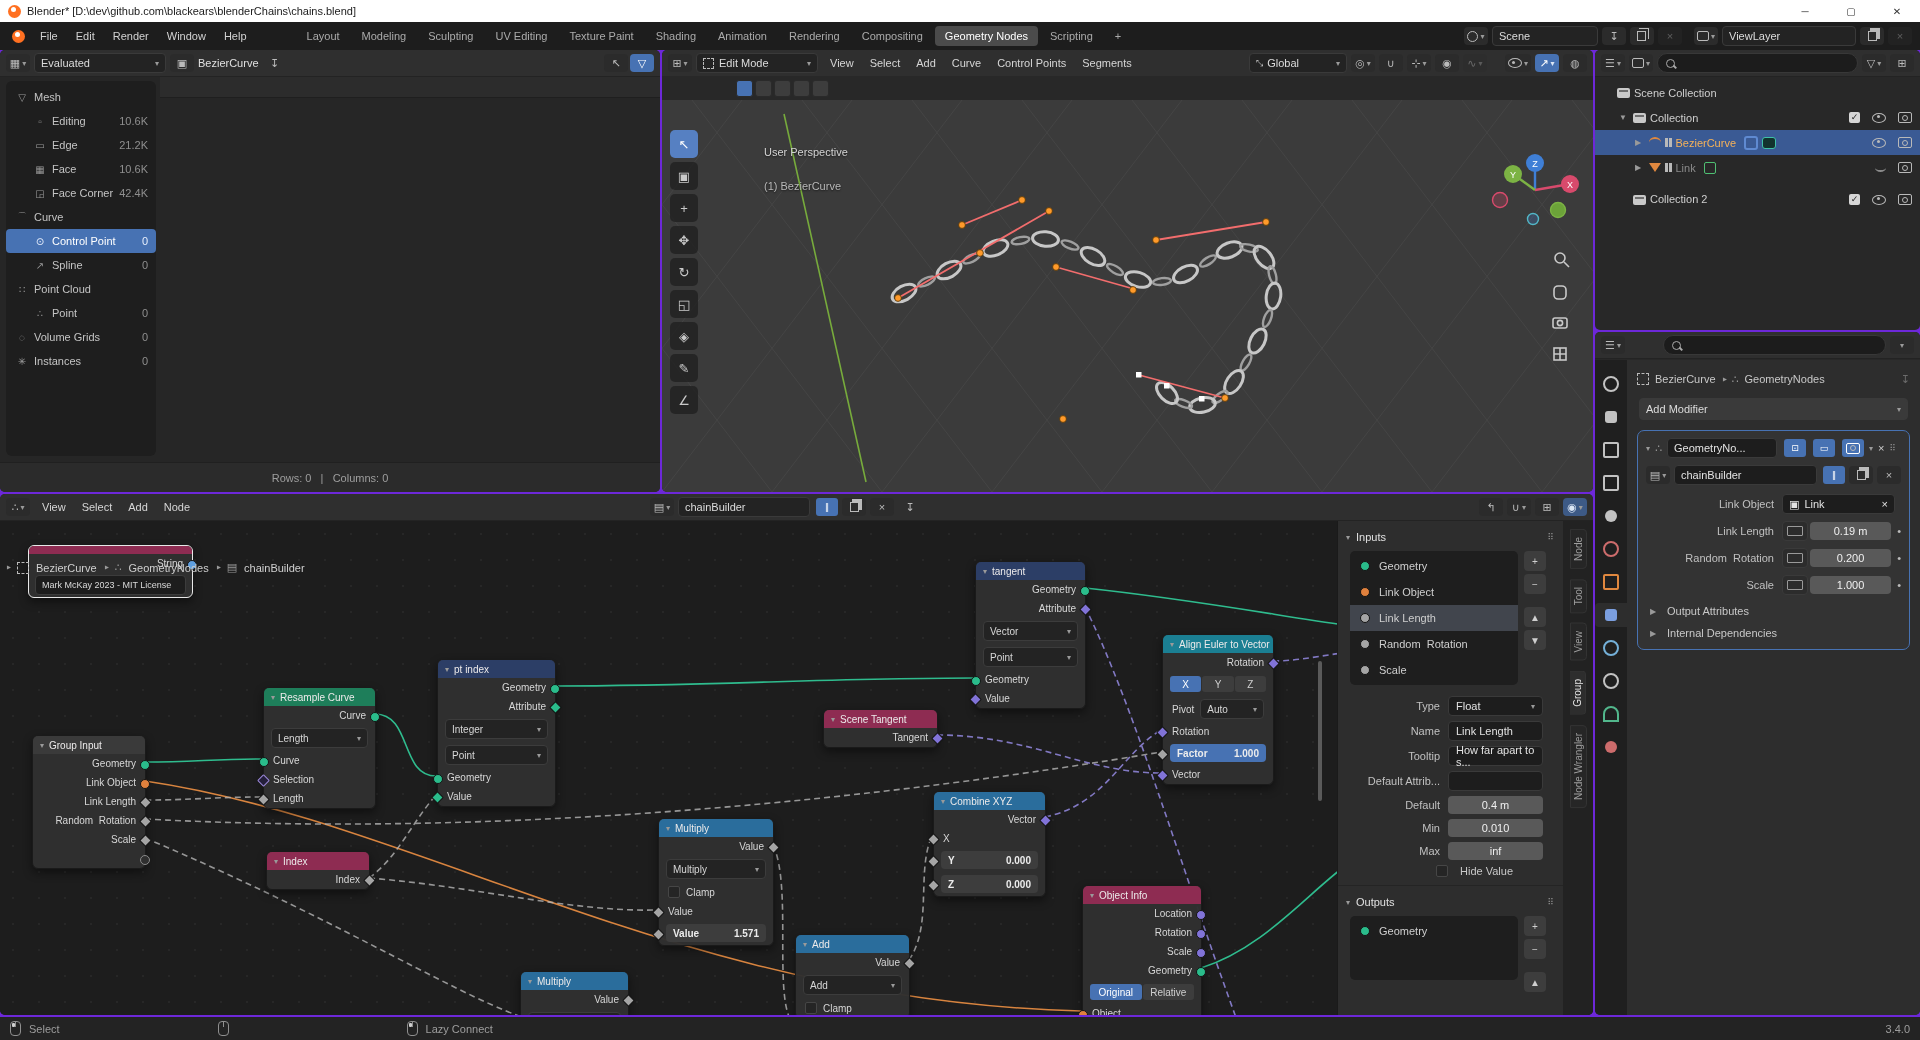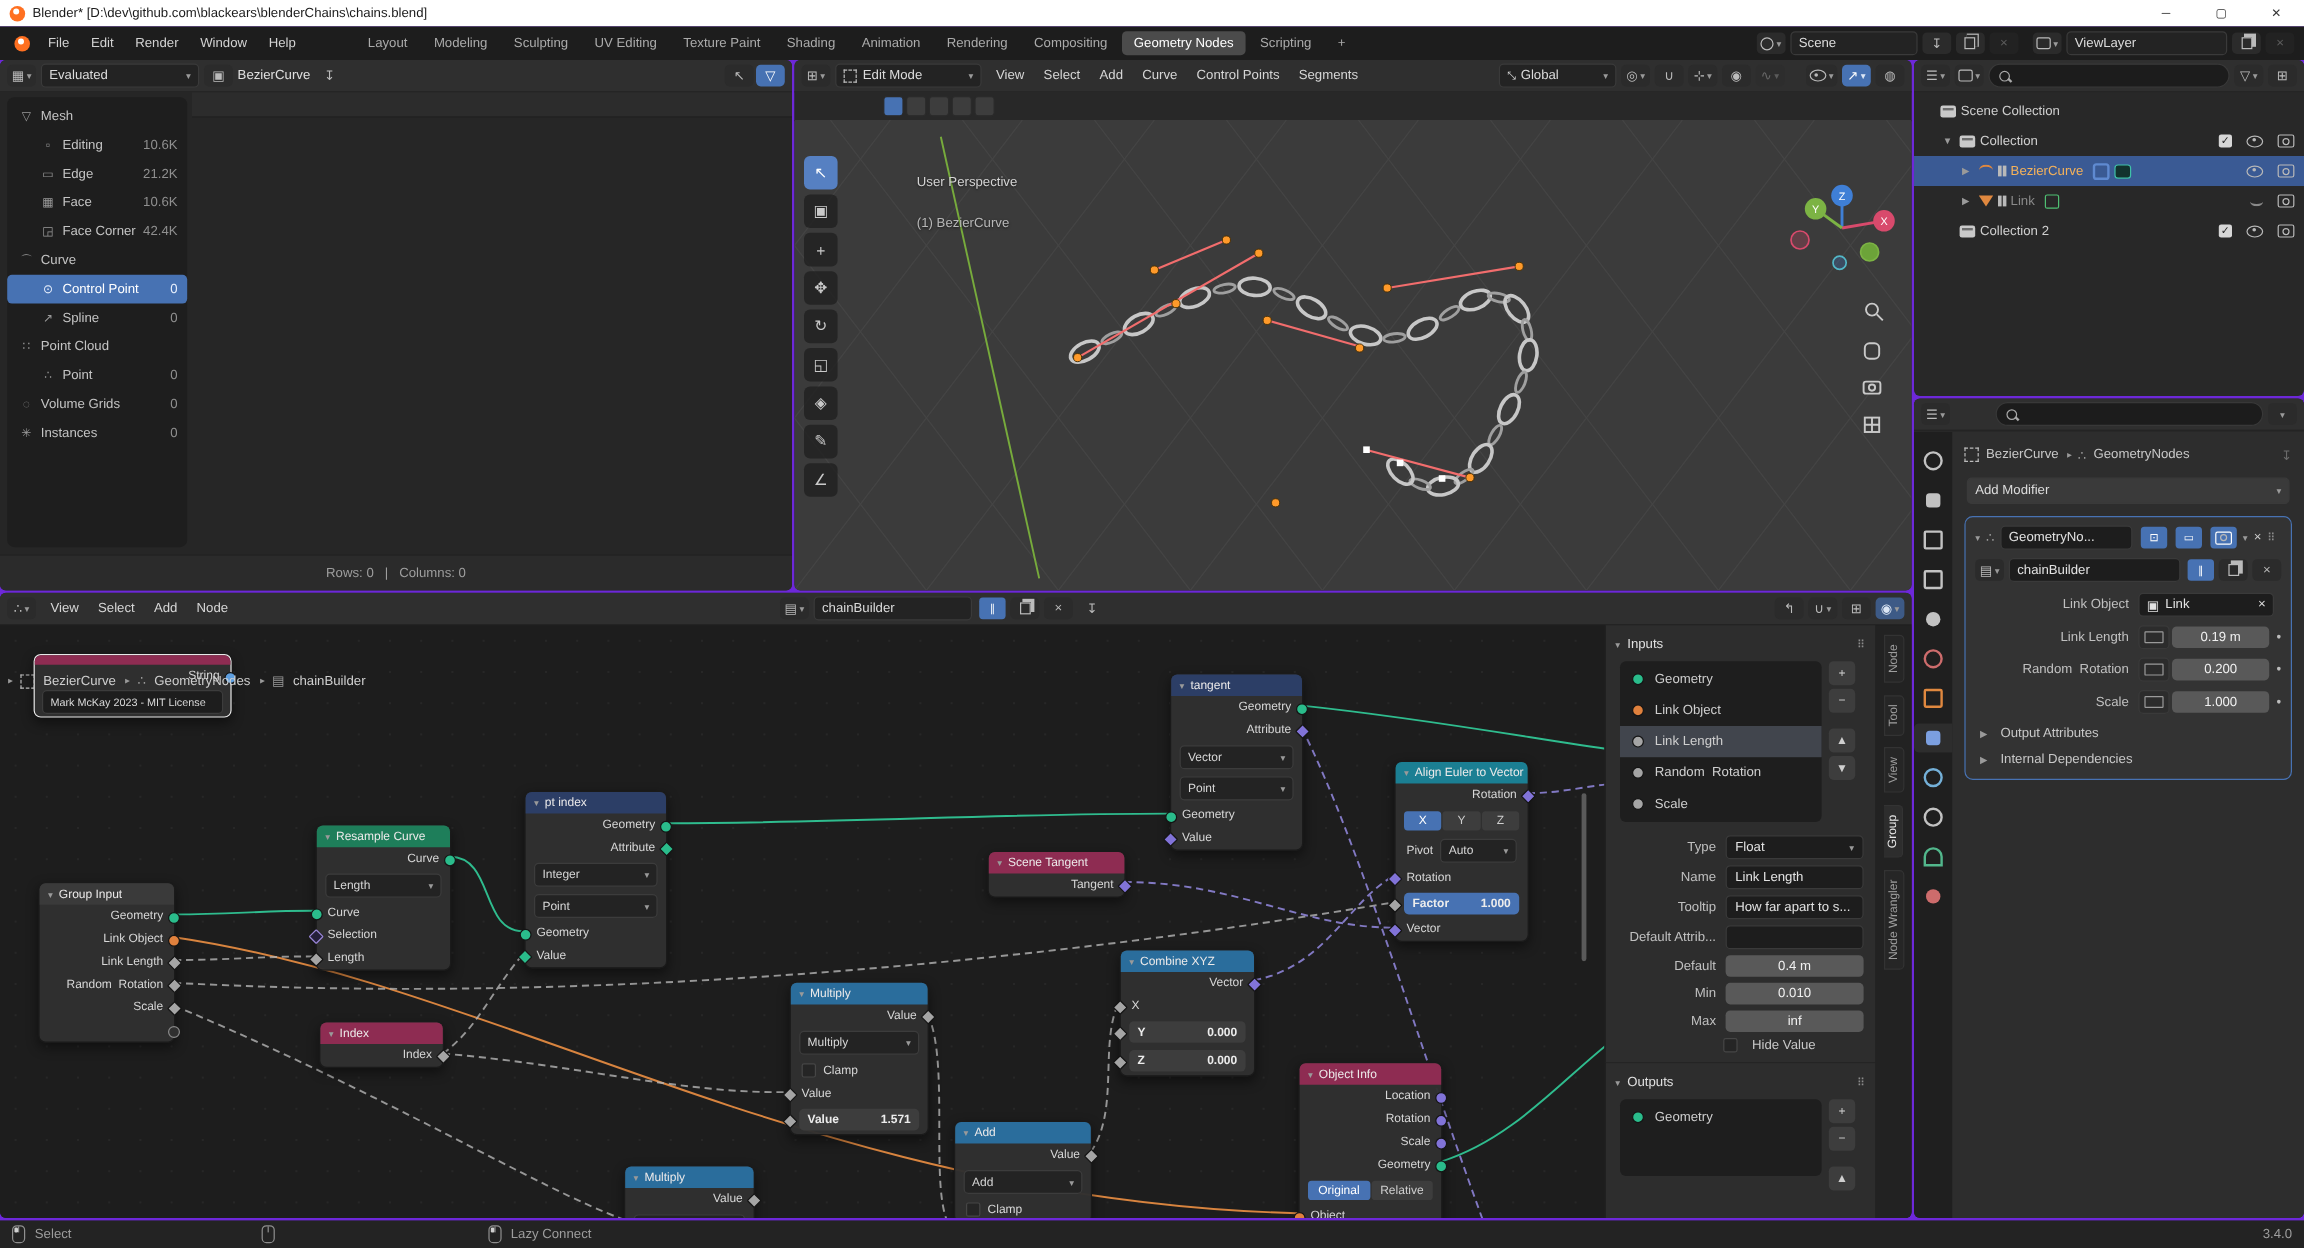--- a/index.html
+++ b/index.html
@@ -113,21 +113,21 @@
   .ntxt{margin:3px 6px;height:18px;background:#1d1d1d;border:1px solid #3c3c3c;border-radius:4px;display:flex;align-items:center;padding:0 6px;font-size:9px;color:#d9d9d9;white-space:pre;overflow:hidden;}
   
   #ne-side{position:absolute;top:27px;right:30px;width:226px;bottom:0;background:#2d2d2d;border-left:1px solid #1a1a1a;z-index:5;padding:6px 8px;box-sizing:border-box;}
   .sec-h{display:flex;align-items:center;gap:6px;color:#e0e0e0;height:20px;}
   .iolist{background:#1e1e1e;border-radius:5px;margin:4px 0 6px 4px;width:168px;padding:2px 0;display:inline-block;vertical-align:top;}
   .iorow{height:26px;display:flex;align-items:center;gap:9px;padding:0 10px;color:#cfcfcf;}
   .iorow.sel{background:#41454d;}
   .iodot{width:8px;height:8px;border-radius:50%;border:1px solid #141414;flex:none;}
   .listbtns{display:inline-flex;flex-direction:column;gap:3px;margin-left:6px;vertical-align:top;padding-top:4px;}
   .lb{width:22px;height:20px;background:#3d3d3d;border-radius:4px;color:#cfcfcf;display:flex;align-items:center;justify-content:center;font-size:10px;}
-  .sp-row{display:flex;align-items:center;margin:5px 2px;}
+  .sp-row{display:flex;align-items:center;margin:5px 12px;}
   .sp-label{width:82px;text-align:right;padding-right:8px;color:#c0c0c0;flex:none;white-space:pre;}
   .sp-field{flex:1;height:18px;background:#1d1d1d;border:1px solid #3a3a3a;border-radius:4px;display:flex;align-items:center;padding:0 7px;color:#e2e2e2;}
   .sp-slider{flex:1;height:18px;background:#595959;border-radius:4px;display:flex;align-items:center;justify-content:center;color:#f0f0f0;}
   #ne-tabs{position:absolute;top:27px;right:0;width:30px;bottom:0;background:#222222;display:flex;flex-direction:column;gap:10px;padding-top:8px;align-items:center;z-index:6;}
   .vtab{writing-mode:vertical-rl;transform:rotate(180deg);background:#262626;border:1px solid #333;border-radius:4px 0 0 4px;padding:7px 2px;color:#9e9e9e;font-size:10px;}
   .vtab.active{background:#2d2d2d;color:#e8e8e8;border-right:none;}
   
   #statusbar{left:0;top:1017px;width:1920px;height:23px;background:#232323;display:flex;align-items:center;color:#9d9d9d;padding:0 10px;box-sizing:border-box;gap:8px;}
   .mouse{width:9px;height:13px;border:1px solid #8f8f8f;border-radius:4px;position:relative;display:inline-block;flex:none;}
   .mouse:after{content:"";position:absolute;left:4px;top:0;width:1px;height:5px;background:#8f8f8f;}
@@ -525,21 +525,21 @@
             <i></i>
             <i></i>
           </span>
           <span class="lbl" style="color: rgb(138, 138, 138);">Link</span>
           <span class="badge-mat"></span>
           <span class="ol-right">
             <span class="eyec"></span>
             <span class="cami"></span>
           </span>
         </div>
-        <div class="ol-row" style="padding-left: 24px;">
+        <div class="ol-row" style="padding-left: 24px; align-items: flex-end;">
           <span class="tri"></span>
           <span class="colic"></span>
           <span class="lbl">Collection 2</span>
           <span class="ol-right">
             <span class="cbx">✓</span>
             <span class="eye"></span>
             <span class="cami"></span>
           </span>
         </div>
       </div>

